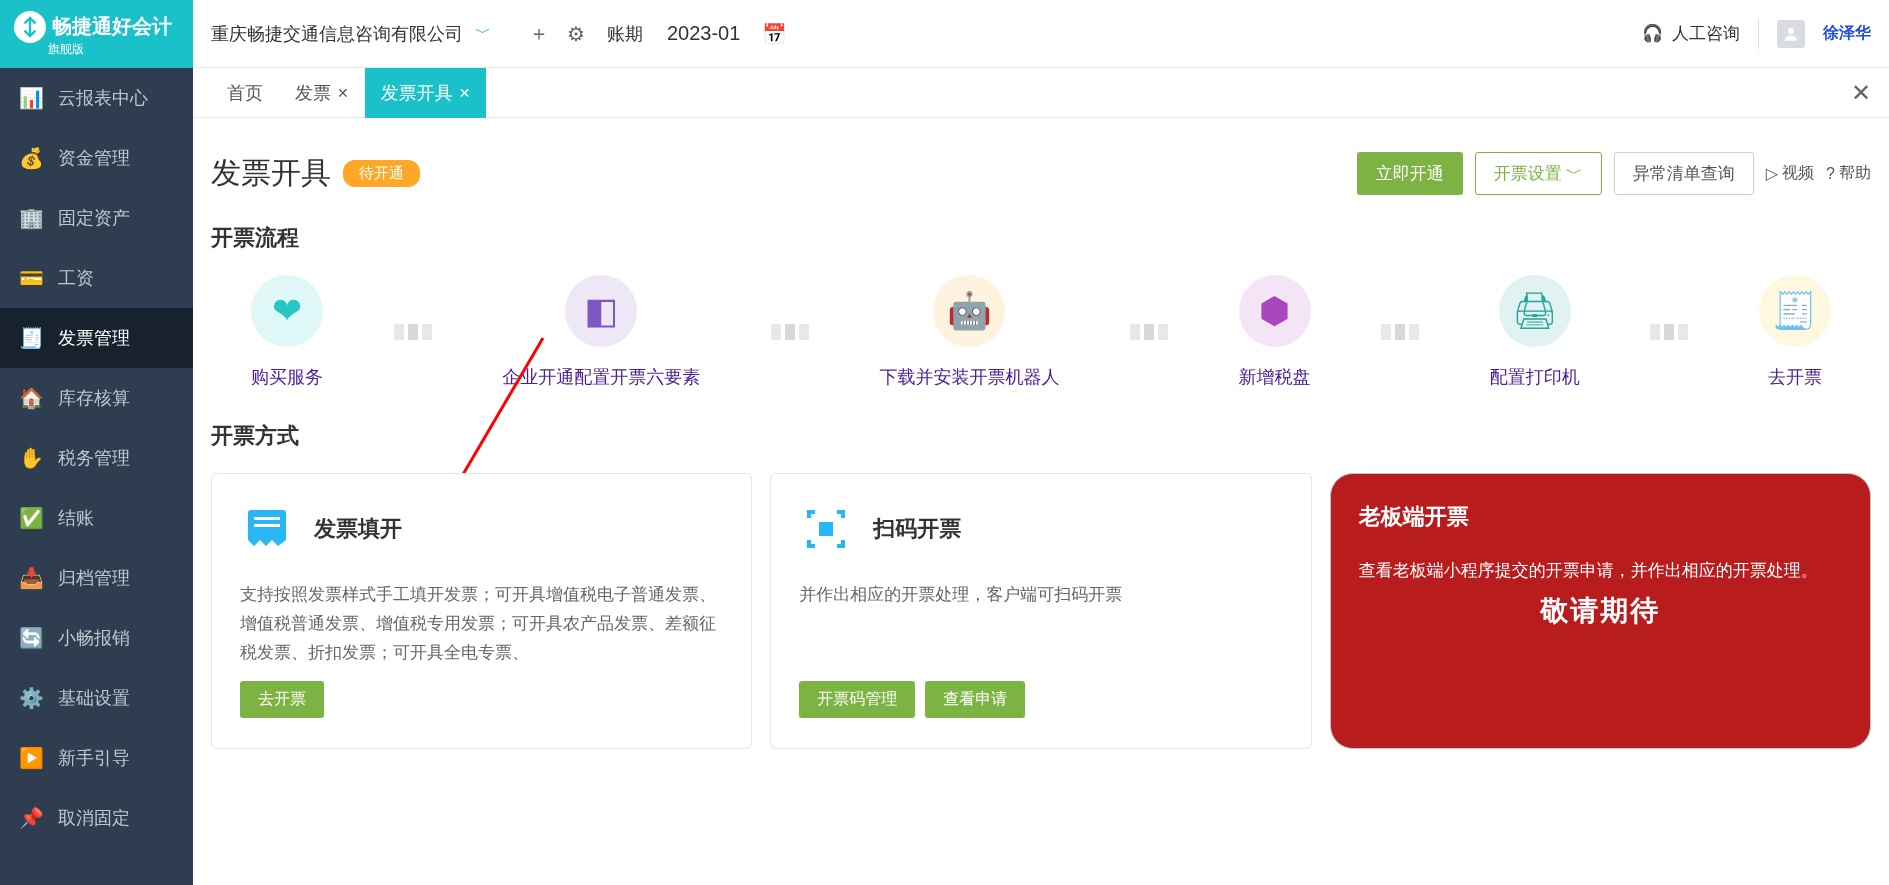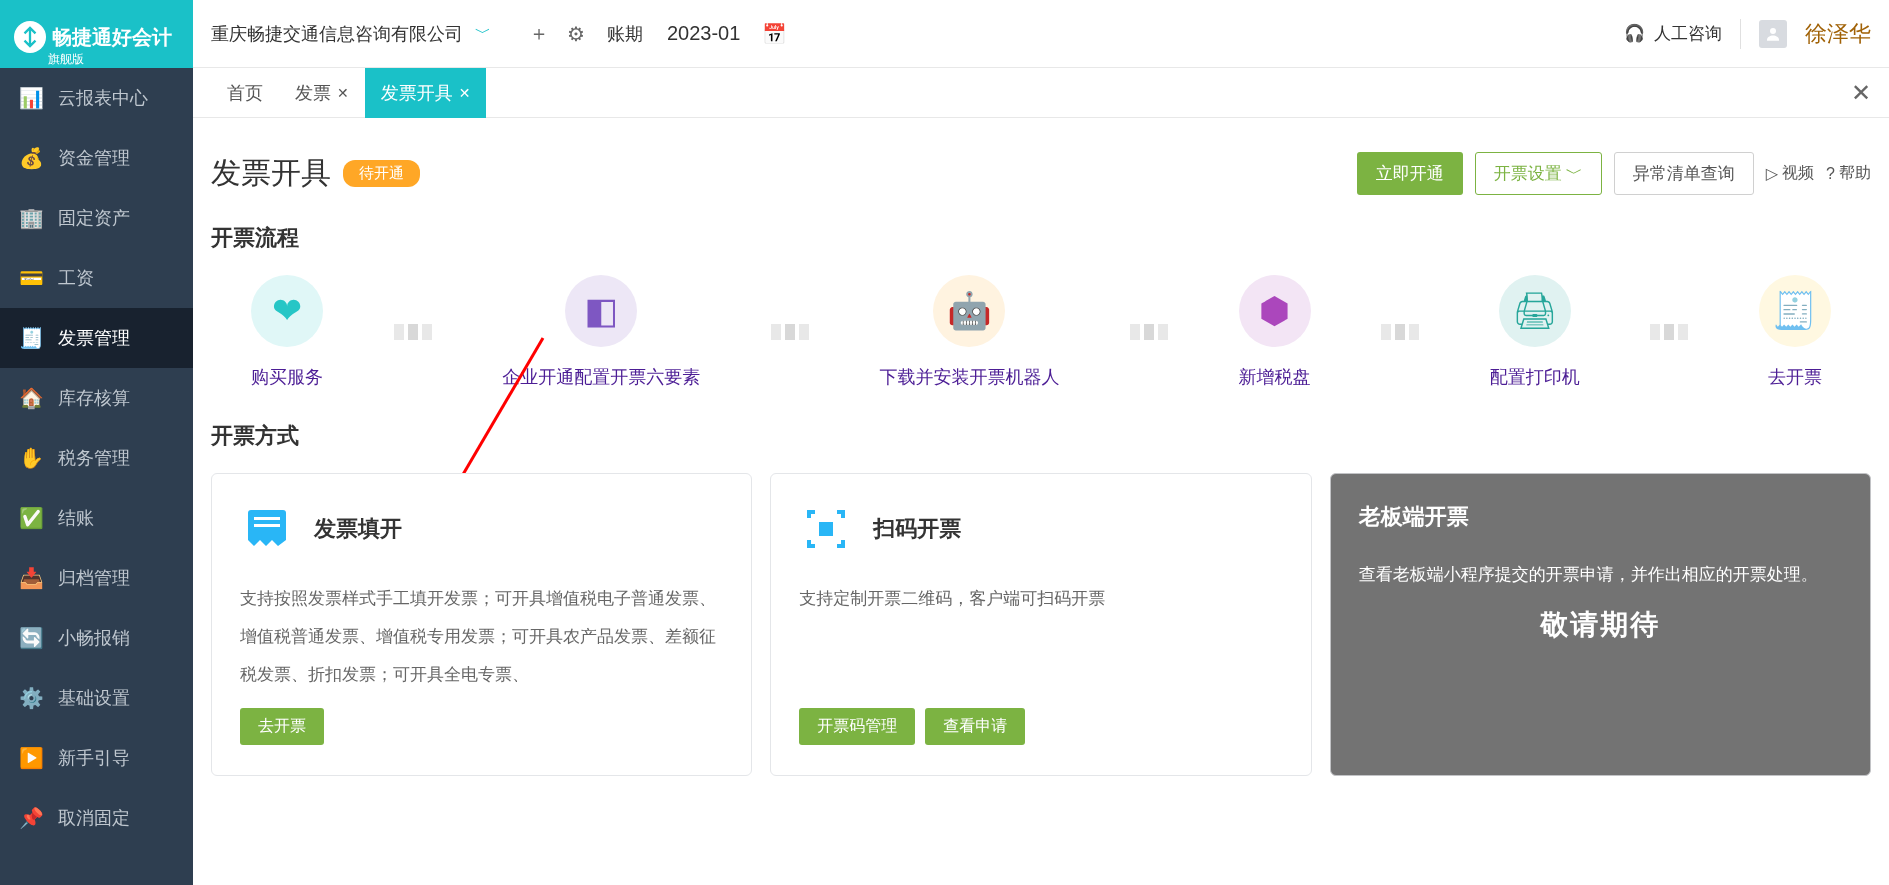--- a/index.html
+++ b/index.html
@@ -2,21 +2,21 @@
 <html><head>
   <meta charset="utf-8">
   <style>
     * { margin: 0; padding: 0; box-sizing: border-box; font-family: "Microsoft YaHei", Arial, sans-serif; }
     body { background: #f5f6f7; width: 1889px; height: 885px; overflow: hidden; }
     
     .app { display: flex; height: 100%; }
     
     
     .sidebar { width: 193px; background: #2e3e50; color: #fff; display: flex; flex-direction: column; }
-    .logo-area { background: #1ac1c8; height: 68px; display: flex; flex-direction: column; justify-content: flex-end; padding-left: 14px; color: #fff; }
+    .logo-area { background: #1ac1c8; height: 68px; display: flex; flex-direction: column; justify-content: center; padding-left: 14px; color: #fff; }
     .logo-row { display: flex; align-items: center; gap: 6px; }
     .logo-icon { width: 32px; height: 32px; background: #fff; border-radius: 50%; display: flex; align-items: center; justify-content: center; color: #1ac1c8; font-weight: bold; font-size: 18px; }
     .logo-text { font-size: 20px; font-weight: bold; }
     .logo-sub { font-size: 12px; margin-left: 34px; margin-top: -2px; }
     .sidebar-items { flex: 1; overflow-y: auto; }
     .sidebar-item { display: flex; align-items: center; padding: 18px 20px; color: #bfc7cf; cursor: pointer; gap: 14px; font-size: 18px; }
     .sidebar-item.active { background: #18222f; color: #fff; }
     .sb-icon { width: 24px; height: 24px; display: flex; align-items: center; justify-content: center; font-size: 20px; }
     
     
@@ -28,21 +28,21 @@
     .company-name { font-size: 18px; color: #333; }
     .dropdown-arrow { color: #1ac1c8; font-size: 16px; user-select: none; }
     .topbar-icon { font-size: 20px; color: #666; cursor: pointer; }
     .period-label { color: #333; font-size: 18px; margin-left: 4px; }
     .period-val { font-size: 20px; color: #333; margin-left: 6px; }
     .calendar-icon { color: #1ac1c8; font-size: 20px; margin-left: 4px; cursor: pointer; }
     .topbar-right { margin-left: auto; display: flex; align-items: center; gap: 18px; }
     .support-btn { display: flex; align-items: center; gap: 8px; font-size: 17px; color: #333; cursor: pointer; }
     .divider-v { width: 1px; height: 30px; background: #e0e0e0; }
     .avatar { width: 28px; height: 28px; background: #d8dbe0; border-radius: 3px; display: flex; align-items: center; justify-content: center; color: #fff; }
-    .username { font-size: 22px; color: #a16207; }
+    .username { font-size: 16px; color: #1d4ed8; font-weight: bold; }
     
     
     .tabs-bar { height: 50px; background: #fff; display: flex; align-items: center; padding: 0 18px; border-bottom: 1px solid #e8e8e8; }
     .tab { padding: 0 16px; height: 50px; display: flex; align-items: center; gap: 6px; font-size: 18px; color: #555; cursor: pointer; }
     .tab.active { background: #1ac1c8; color: #fff; }
     .tab-close { font-size: 14px; cursor: pointer; }
     .tabs-right { margin-left: auto; display: flex; align-items: center; gap: 14px; }
     .tabs-close-all { font-size: 24px; color: #666; cursor: pointer; }
     
     
@@ -71,24 +71,24 @@
     .step-sep { width: 40px; display: flex; gap: 4px; justify-content: center; }
     .step-sep span { width: 10px; height: 16px; background: #e8e8e8; }
     .step-sep span:nth-child(2) { background: #d8d8d8; }
     
     
     .cards { display: flex; gap: 18px; }
     .card { flex: 1; background: #fff; border: 1px solid #e4e6e9; border-radius: 6px; padding: 28px 28px 30px; position: relative; min-height: 240px; display: flex; flex-direction: column; }
     .card-header { display: flex; align-items: center; gap: 20px; margin-bottom: 24px; }
     .card-icon { width: 54px; height: 54px; border-radius: 6px; display: flex; align-items: center; justify-content: center; }
     .card-title { font-size: 22px; font-weight: 600; color: #333; }
-    .card-desc { font-size: 17px; color: #666; line-height: 38px; flex: 1; }
+    .card-desc { font-size: 17px; color: #666; line-height: 29px; flex: 1; }
     .card-actions { display: flex; gap: 10px; margin-top: 14px; }
     .btn-small { padding: 8px 18px; border-radius: 3px; background: #7cb342; color: #fff; font-size: 16px; cursor: pointer; border: none; }
-    .card.disabled { background: #737373; border-color: #c2c3c6; }
+    .card.disabled { background: #b91c1c; border-color: #c2c3c6; border-radius: 23px; }
     .card.disabled .card-title, .card.disabled .card-desc { color: #fff; }
     .overlay-text { position: absolute; top: 50%; left: 50%; transform: translate(-50%, -50%); font-size: 28px; font-weight: 600; color: #fff; letter-spacing: 2px; }
     
     
     .arrow-anno { position: absolute; pointer-events: none; }
   </style>
 </head>
 <body>
 
 <div class="app">
@@ -335,21 +335,21 @@
                 <svg width="50" height="50" viewBox="0 0 50 50" fill="none" stroke="#29b6f6" stroke-width="4">
                     <path d="M8 14 L8 8 L14 8"></path>
                     <path d="M36 8 L42 8 L42 14"></path>
                     <path d="M42 36 L42 42 L36 42"></path>
                     <path d="M14 42 L8 42 L8 36"></path>
                     <rect x="18" y="18" width="14" height="14" fill="#29b6f6" stroke="none"></rect>
                   </svg>
               </div>
               <div class="card-title">扫码开票</div>
             </div>
-            <div class="card-desc">支持定制开票二维码，客户端可扫码开票</div>
+            <div class="card-desc">并作出相应的开票处理，客户端可扫码开票</div>
             <div class="card-actions">
               <button class="btn-small">开票码管理</button>
               <button class="btn-small">查看申请</button>
             </div>
           </div>
 
           <div class="card disabled">
             <div class="card-header">
               <div class="card-title">老板端开票</div>
             </div>

